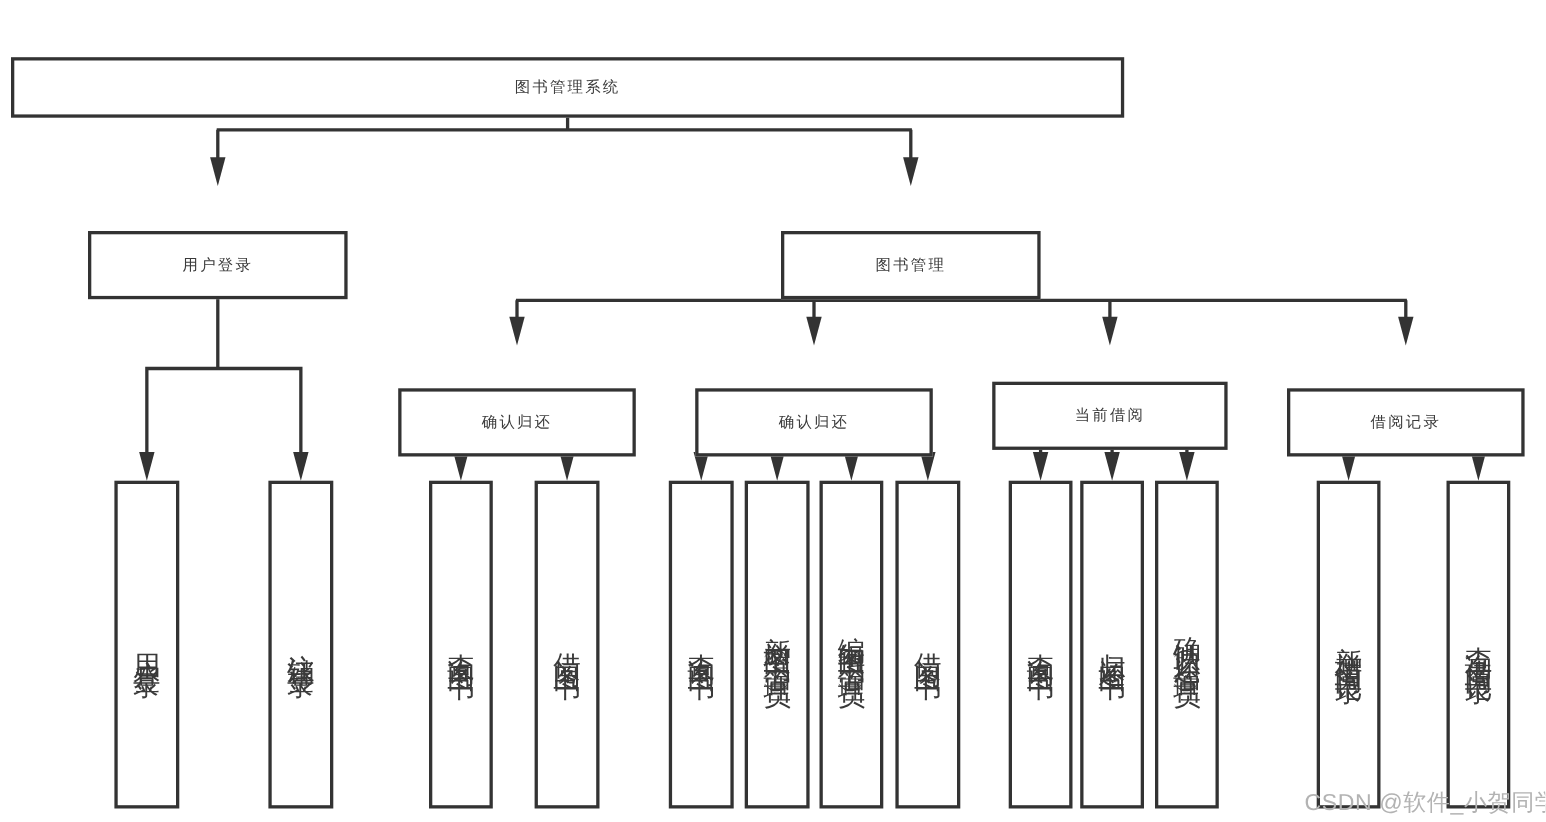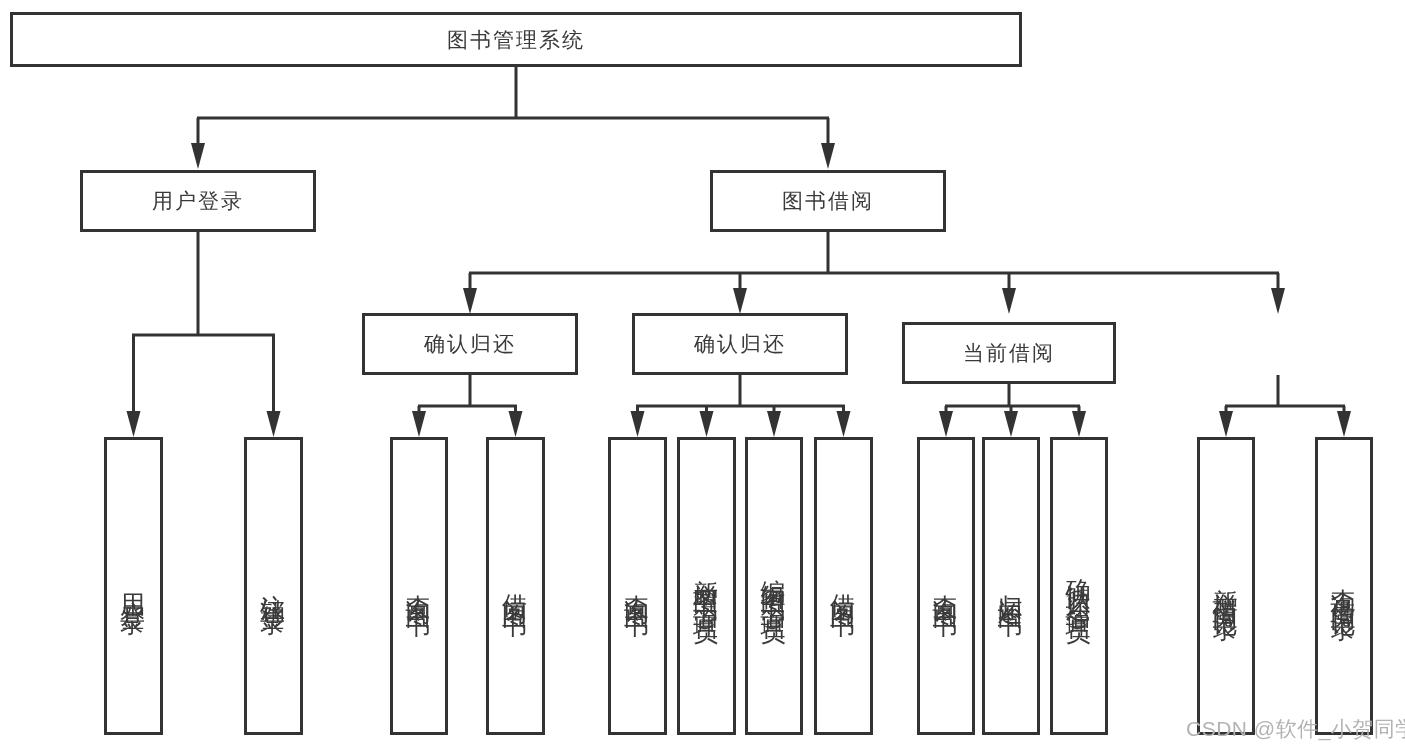--- a/index.html
+++ b/index.html
@@ -21,21 +21,21 @@
     position: absolute;
     box-sizing: border-box;
     border: 3px solid #333333;
     background: #ffffff;
     display: flex;
     align-items: center;
     justify-content: center;
     color: #3a3a3a;
     z-index: 2;
   }
-  .hbox { font-size: 21px; letter-spacing: 2px; }
+  .hbox { font-size: 14px; letter-spacing: 2px; margin-top: 40px; }
   .vbox span {
     writing-mode: vertical-rl;
     text-orientation: mixed;
     font-size: 25px;
     letter-spacing: 6px;
     color: #3a3a3a;
     white-space: nowrap;
   }
   .watermark {
     position: absolute;
@@ -81,25 +81,26 @@
         <polygon points="1004,411 1018,411 1011,437"></polygon>
         <polygon points="1072,411 1086,411 1079,437"></polygon>
         <polygon points="1219,411 1233,411 1226,437"></polygon>
         <polygon points="1337,411 1351,411 1344,437"></polygon>
       </g>
   </svg>
 
   <div class="node hbox" style="left:10px;top:12px;width:1012px;height:55px">图书管理系统</div>
 
   <div class="node hbox" style="left:80px;top:170px;width:236px;height:62px">用户登录</div>
-  <div class="node hbox" style="left:710px;top:170px;width:236px;height:62px">图书借阅</div>
+  <div class="node hbox" style="left:710px;top:170px;width:236px;height:62px">图书管理</div>
 
   <div class="node hbox" style="left:362px;top:313px;width:216px;height:62px">确认归还</div>
   <div class="node hbox" style="left:632px;top:313px;width:216px;height:62px">确认归还</div>
-  <div class="node hbox" style="left:902px;top:322px;width:214px;height:62px">当前借阅</div>
+  <div class="node hbox" style="left:902px;top:307px;width:214px;height:62px">当前借阅</div>
+  <div class="node hbox" style="left:1170px;top:313px;width:216px;height:62px">借阅记录</div>
 
   <div class="node vbox" style="left:104px;top:437px;width:59px;height:298px">
     <span>用户登录</span>
   </div>
   <div class="node vbox" style="left:244px;top:437px;width:59px;height:298px">
     <span>注销登录</span>
   </div>
 
   <div class="node vbox" style="left:390px;top:437px;width:58px;height:298px">
     <span>查询图书</span>

